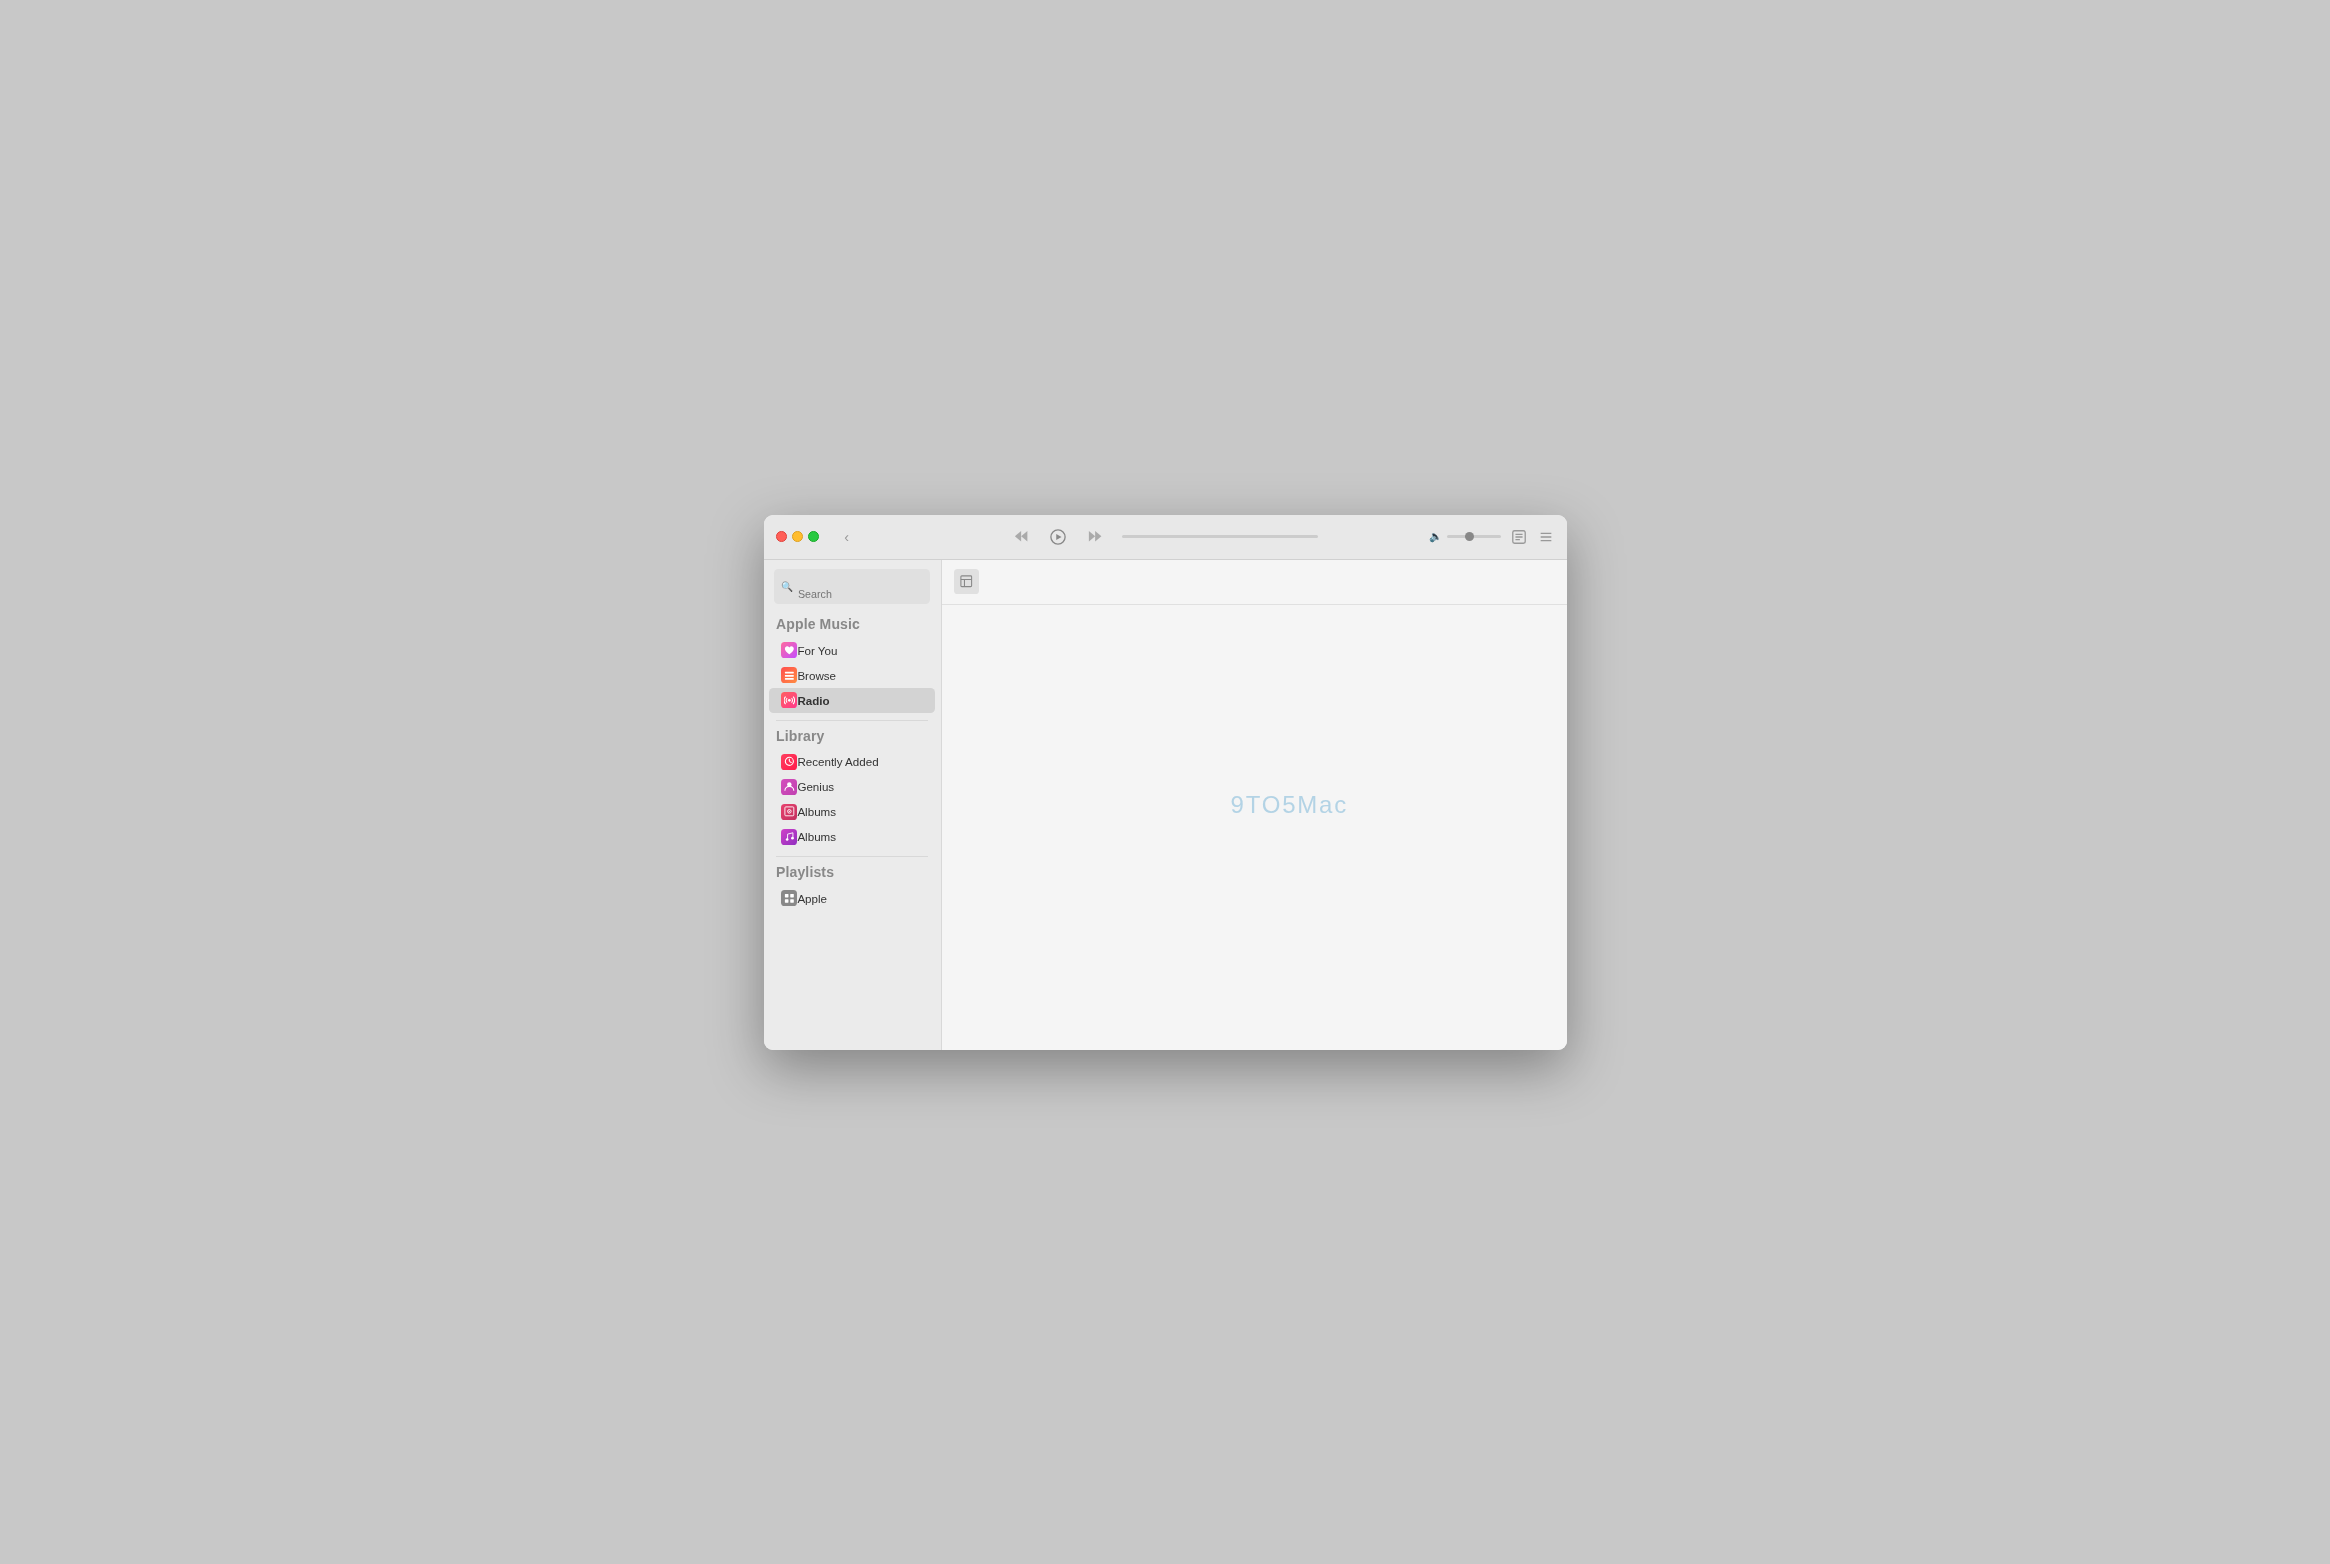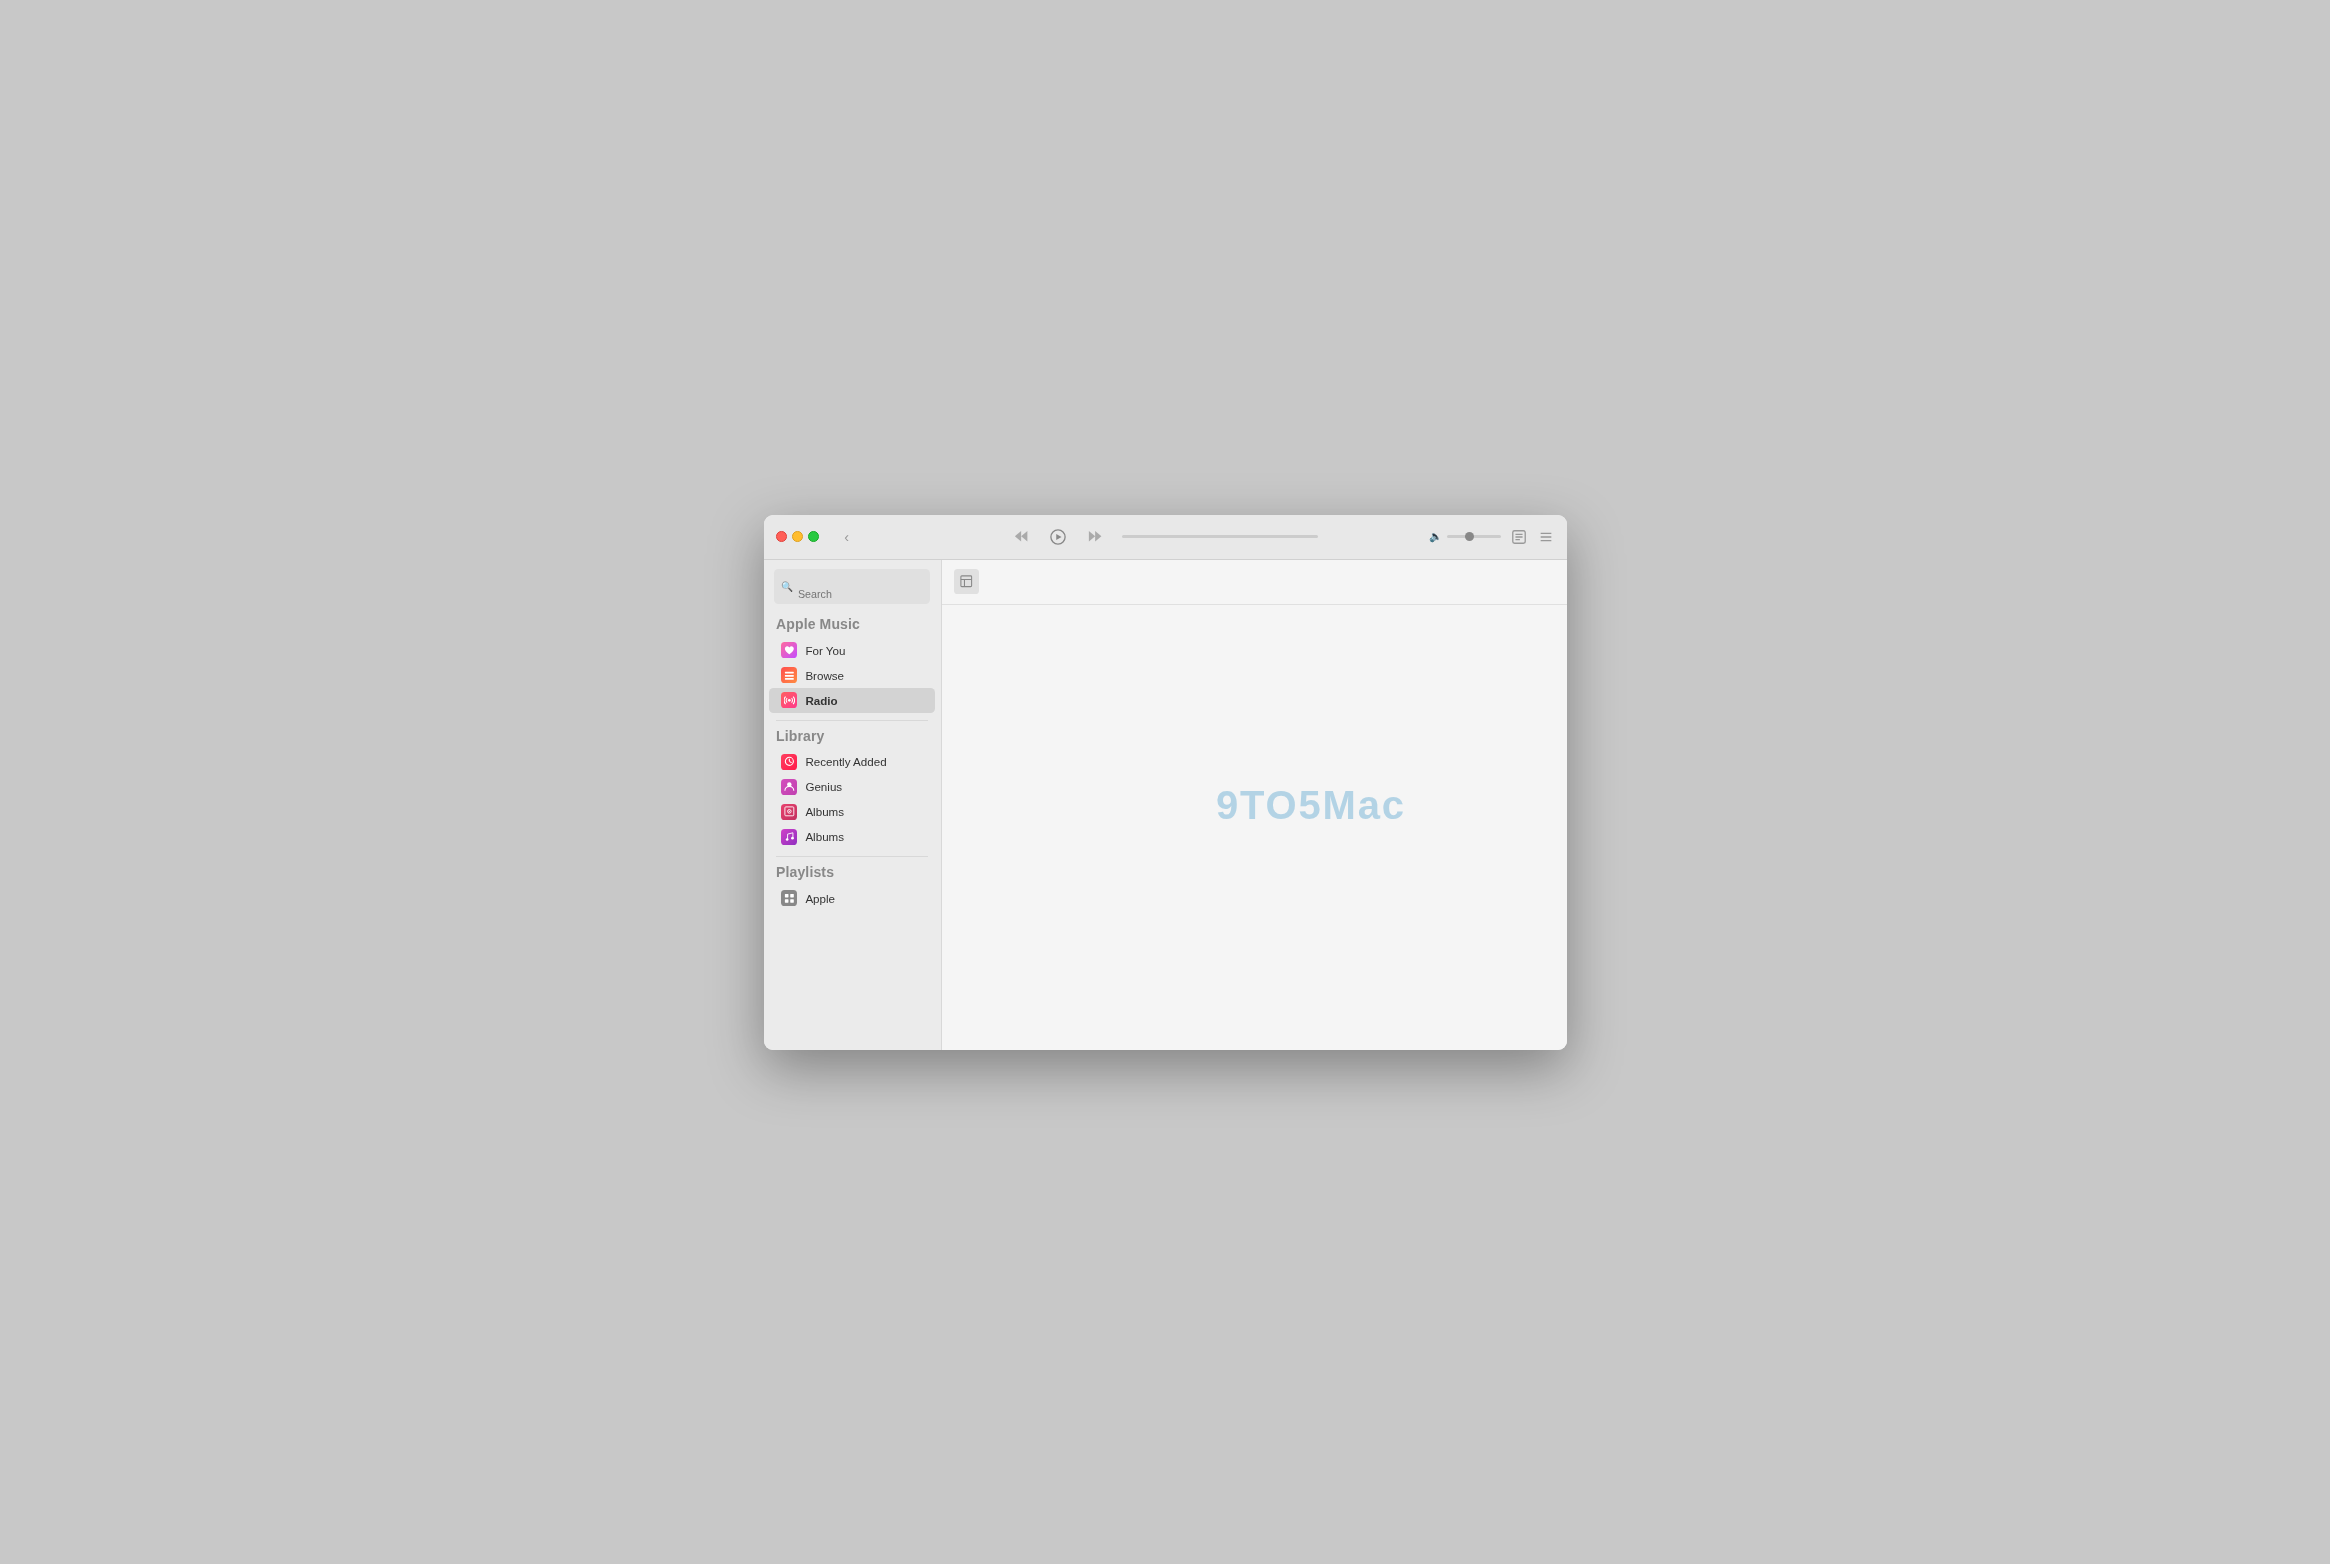--- a/index.html
+++ b/index.html
@@ -194,21 +194,20 @@
       font-size: 14px;
       font-weight: 600;
       color: #888;
       padding: 0 12.5px 5.4px 12.5px;
       letter-spacing: 0.01em;
     }
 
     .nav-item {
       display: flex;
       align-items: center;
-      gap: 8px;
       padding: 4.5px 12.5px;
       cursor: pointer;
       border-radius: 4.5px;
       margin: 0 5.4px;
       font-size: 11.6px;
       color: #333;
       user-select: none;
     }
 
     .nav-item.active {
@@ -275,22 +274,22 @@
       justify-content: center;
       color: #777;
       font-size: 12.5px;
     }
 
     .watermark {
       position: absolute;
       top: 50%;
       left: 50%;
       transform: translate(-20%, -50%);
-      font-size: 40px;
-      font-weight: 700;
+      font-size: 24px;
+      font-weight: 400;
       color: rgba(100, 170, 210, 0.45);
       pointer-events: none;
       letter-spacing: 1.8px;
     }
   </style>
 </head>
 <body>
 
 <div class="window">
 

